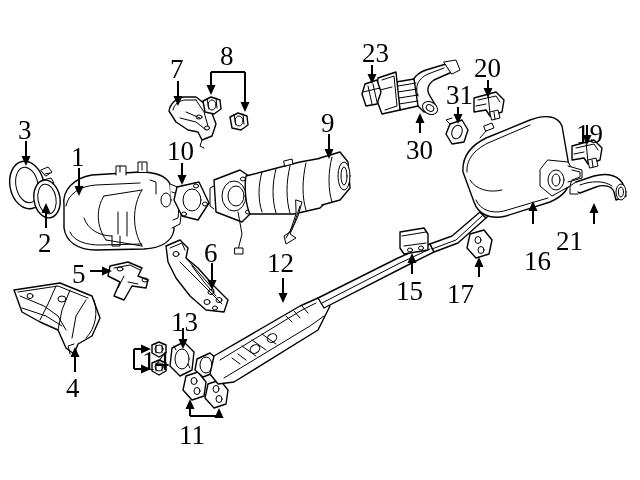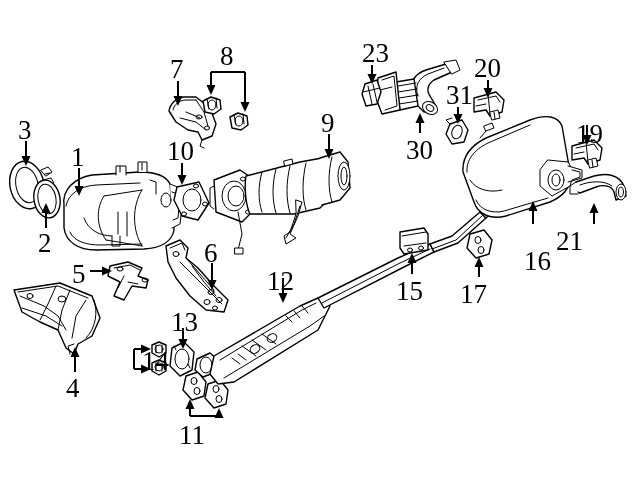--- a/index.html
+++ b/index.html
@@ -496,26 +496,26 @@
   <div class="callout-label" style="left:38px;  top:230px;">2</div>
   <div class="callout-label" style="left:18px;  top:117px;">3</div>
   <div class="callout-label" style="left:66px;  top:375px;">4</div>
   <div class="callout-label" style="left:72px;  top:261px;">5</div>
   <div class="callout-label" style="left:204px; top:240px;">6</div>
   <div class="callout-label" style="left:170px; top:56px;">7</div>
   <div class="callout-label" style="left:220px; top:43px;">8</div>
   <div class="callout-label" style="left:321px; top:110px;">9</div>
   <div class="callout-label" style="left:167px; top:138px;">10</div>
   <div class="callout-label" style="left:179px; top:422px;">11</div>
-  <div class="callout-label" style="left:267px; top:268px;">12</div>
+  <div class="callout-label" style="left:267px; top:250px;">12</div>
   <div class="callout-label" style="left:171px; top:309px;">13</div>
   <div class="callout-label" style="left:103px; top:348px;margin-left:39px;">14</div>
   <div class="callout-label" style="left:396px; top:278px;">15</div>
   <div class="callout-label" style="left:524px; top:228px;margin-top:20px;">16</div>
-  <div class="callout-label" style="left:460px; top:281px;">17</div>
+  <div class="callout-label" style="left:447px; top:281px;">17</div>
   <div class="callout-label" style="left:474px; top:55px;">20</div>
   <div class="callout-label" style="left:576px; top:101px;margin-top:20px;">19</div>
   <div class="callout-label" style="left:406px; top:137px;">30</div>
   <div class="callout-label" style="left:556px; top:228px;">21</div>
   <div class="callout-label" style="left:446px; top:82px;">31</div>
   <div class="callout-label" style="left:362px; top:40px;">23</div>
 
 </div>
 
 </body></html>

